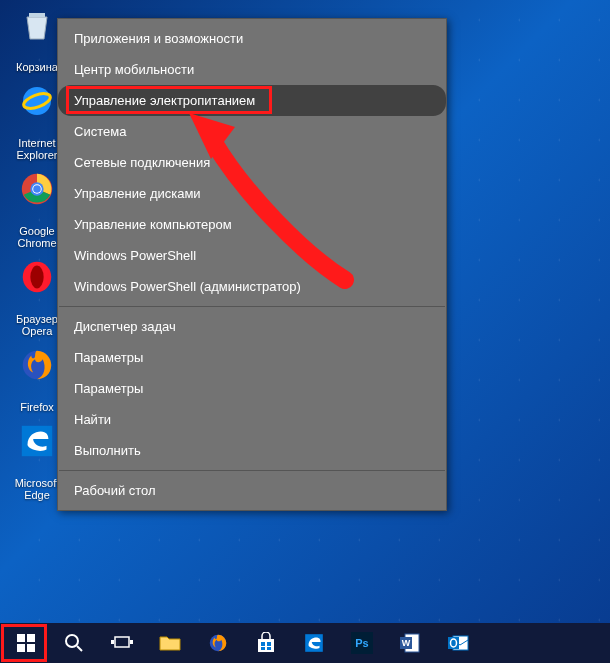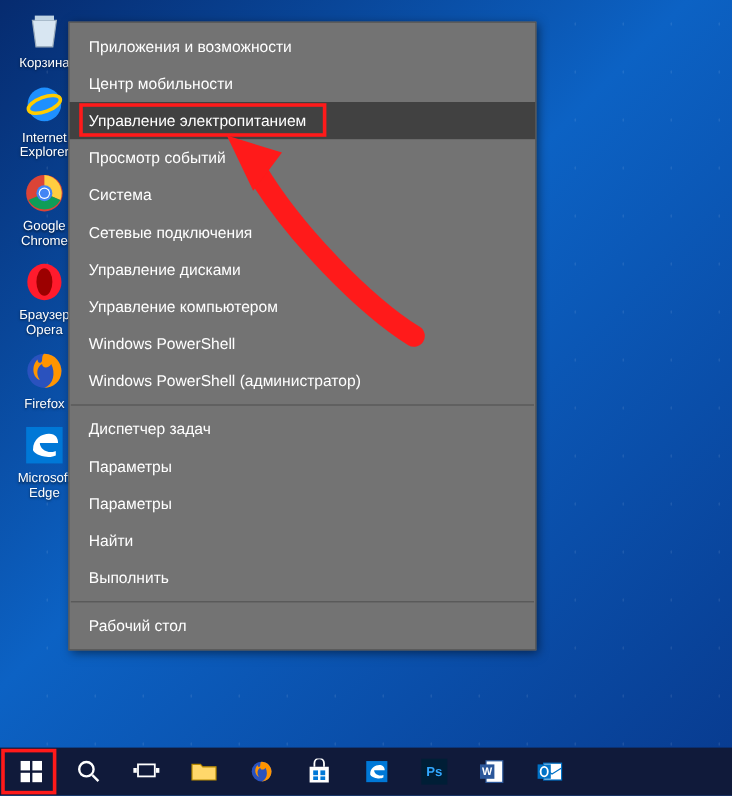--- a/index.html
+++ b/index.html
@@ -21,34 +21,34 @@
     position: absolute; left: 6px; top: 5px;
     display: flex; flex-direction: column; gap: 8px;
   }
   .dicon {
     width: 62px; display: flex; flex-direction: column; align-items: center;
     gap: 2px; text-align: center; cursor: default;
   }
   .dicon .img {
     width: 40px; height: 40px; display:flex; align-items:center; justify-content:center;
   }
-  .dicon span { font-size: 11px; line-height: 12px; text-shadow: 0 1px 2px rgba(0,0,0,.6); }
+  .dicon span { font-size: 11px; line-height: 12px; text-shadow: 0 1px 2px rgba(0,0,0,.6); margin-top: 14px; }
   
   .ctx {
     position: absolute; left: 57px; top: 18px;
     width: 390px; background: #737373; color: #fff;
     border: 1px solid #555; box-shadow: 2px 2px 8px rgba(0,0,0,.5);
     padding: 4px 0;
   }
   .ctx .item {
     padding: 8px 14px 8px 16px; font-size: 13px; cursor: default;
     display: flex; align-items: center; justify-content: space-between;
     position: relative;
   }
-  .ctx .item.hover { background: #414141; }
+  .ctx .item.hover { background: #414141; border-radius: 13px; }
   .ctx .sep { height: 1px; background: #555; margin: 4px 1px; }
   .ctx .chev { font-size: 12px; color: #ddd; }
   .highlight-box {
     position: absolute; border: 3px solid #ff1a1a; pointer-events: none;
   }
   
   .arrow-wrap {
     position: absolute; left: 185px; top: 105px; pointer-events: none;
   }
   
@@ -137,23 +137,20 @@
   <div class="item">
       <span>Приложения и возможности</span>
     </div>
   <div class="item">
       <span>Центр мобильности</span>
     </div>
   <div class="item hover">
       <span>Управление электропитанием</span>
     </div>
   <div class="item">
-      <span>Просмотр событий</span>
-    </div>
-  <div class="item">
       <span>Система</span>
     </div>
   <div class="item">
       <span>Сетевые подключения</span>
     </div>
   <div class="item">
       <span>Управление дисками</span>
     </div>
   <div class="item">
       <span>Управление компьютером</span>

